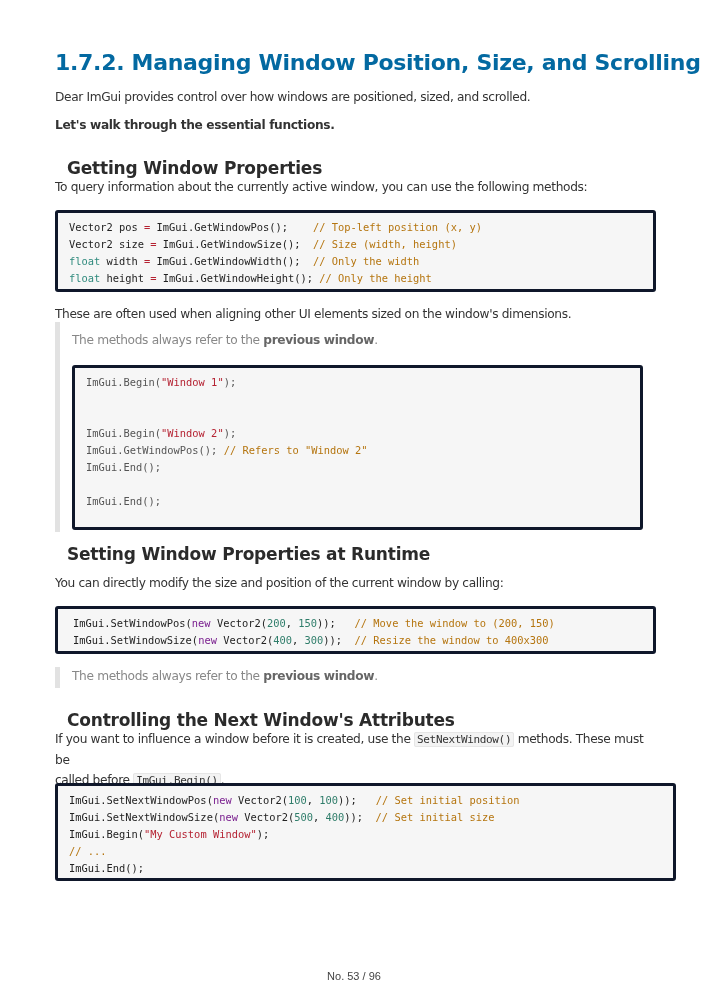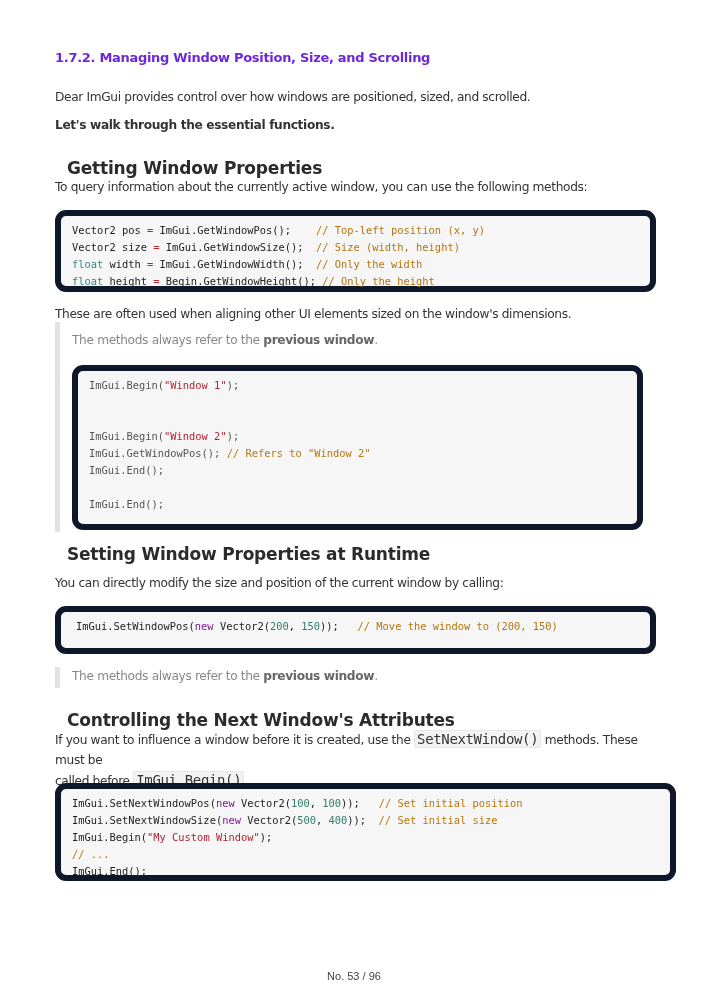--- a/index.html
+++ b/index.html
@@ -3,54 +3,54 @@
 <meta charset="utf-8">
 <style>
   html, body { margin: 0; padding: 0; background: #ffffff; }
   body {
     width: 708px; height: 1000px; position: relative; overflow: hidden;
     font-family: "DejaVu Sans", sans-serif; color: #333333;
   }
   .page { position: absolute; left: 55px; top: 0; width: 601px; }
   h1 {
     position: absolute; left: 0; top: 50px; margin: 0;
-    font-size: 13px; font-weight: bold; color: #6d28d9; letter-spacing: -0.3px;
+    font-size: 22px; font-weight: bold; color: #0369a1; letter-spacing: -0.3px;
     white-space: nowrap;
   }
   h2 {
     position: absolute; left: 0; margin: 12px;
     font-size: 17px; font-weight: bold; color: #2b2b2b; letter-spacing: -0.2px;
     white-space: nowrap;
   }
   p.txt {
     position: absolute; left: 0; margin: 0;
     font-size: 12.2px; line-height: 20px; color: #333333; letter-spacing: -0.35px;
   }
   .code {
-    position: absolute; background: #f6f6f6; border: 6px solid #0f172a; border-radius: 11px;
+    position: absolute; background: #f6f6f6; border: 3px solid #0f172a; border-radius: 3px;
     box-sizing: border-box;
     font-family: "DejaVu Sans Mono", monospace; font-size: 10.4px; line-height: 17px;
     color: #222;
   }
   .code .line { white-space: pre; height: 17px; }
   .kw { color: #2f8a7d; }
   .new { color: #7a1f8f; }
   .num { color: #2f7d6a; }
   .str { color: #b52232; }
   .cm { color: #b5750f; }
   .op { color: #b52232; }
   .punc { color: #555; }
   .bq-bar { position: absolute; left: 0; width: 5px; background: #e2e2e2; }
   .bq-text {
     position: absolute; left: 17px; margin: 0; font-size: 12.2px; color: #888888; letter-spacing: -0.35px;
     white-space: nowrap;
   }
   .bq-text b { color: #666; }
   .inline-code {
-    font-family: "DejaVu Sans Mono", monospace; font-size: 14px; background: #f3f3f3;
+    font-family: "DejaVu Sans Mono", monospace; font-size: 11px; background: #f3f3f3;
     border: 1px solid #e6e6e6; border-radius: 2px; padding: 0 2px; color: #333;
   }
   .footer {
     position: absolute; left: 0; width: 708px; top: 970px; text-align: center;
     font-family: "Liberation Sans", sans-serif; font-size: 11px; color: #444;
   }
 </style>
 </head>
 <body>
 
@@ -61,21 +61,21 @@
   <p class="txt" style="top:87px;">Dear ImGui provides control over how windows are positioned, sized, and scrolled.</p>
   <p class="txt" style="top:115px;font-weight:bold;">Let's walk through the essential functions.</p>
 
   <h2 style="top:146px;">Getting Window Properties</h2>
   <p class="txt" style="top:177px;">To query information about the currently active window, you can use the following methods:</p>
 
   <div class="code" style="left:0; top:210px; width:601px; height:82px; padding:6px 0 0 11px;">
     <div class="line"><span>Vector2</span><span> pos </span><span class="op">=</span><span> ImGui.GetWindowPos();</span><span>    </span><span class="cm">// Top-left position (x, y)</span></div>
     <div class="line"><span>Vector2</span><span> size </span><span class="op">=</span><span> ImGui.GetWindowSize();</span><span>  </span><span class="cm">// Size (width, height)</span></div>
     <div class="line"><span class="kw">float</span><span> width </span><span class="op">=</span><span> ImGui.GetWindowWidth();</span><span>  </span><span class="cm">// Only the width</span></div>
-    <div class="line"><span class="kw">float</span><span> height </span><span class="op">=</span><span> Begin.GetWindowHeight();</span><span> </span><span class="cm">// Only the height</span></div>
+    <div class="line"><span class="kw">float</span><span> height </span><span class="op">=</span><span> ImGui.GetWindowHeight();</span><span> </span><span class="cm">// Only the height</span></div>
   </div>
 
   <p class="txt" style="top:304px;">These are often used when aligning other UI elements sized on the window's dimensions.</p>
 
   <div class="bq-bar" style="top:322px; height:210px;"></div>
   <p class="bq-text" style="top:333px;"><span>The methods always refer to the </span><b>previous window</b><span>.</span></p>
 
   <div class="code" style="left:17px; top:365px; width:571px; height:165px; padding:6px 0 0 11px;">
     <div class="line"><span class="punc">ImGui.Begin(</span><span class="str">"Window 1"</span><span class="punc">);</span></div>
     <div class="line"></div>
@@ -85,20 +85,21 @@
     <div class="line"><span class="punc">ImGui.End();</span></div>
     <div class="line"></div>
     <div class="line"><span class="punc">ImGui.End();</span></div>
   </div>
 
   <h2 style="top:532px;">Setting Window Properties at Runtime</h2>
   <p class="txt" style="top:573px;">You can directly modify the size and position of the current window by calling:</p>
 
   <div class="code" style="left:0; top:606px; width:601px; height:48px; padding:6px 0 0 15px;">
     <div class="line"><span>ImGui.SetWindowPos(</span><span class="new">new</span><span> Vector2(</span><span class="num">200</span><span>, </span><span class="num">150</span><span>));</span><span>   </span><span class="cm">// Move the window to (200, 150)</span></div>
+    <div class="line"><span>ImGui.SetWindowSize(</span><span class="new">new</span><span> Vector2(</span><span class="num">400</span><span>, </span><span class="num">300</span><span>));</span><span>  </span><span class="cm">// Resize the window to 400x300</span></div>
   </div>
 
   <div class="bq-bar" style="top:667px; height:21px;"></div>
   <p class="bq-text" style="top:669px;"><span>The methods always refer to the </span><b>previous window</b><span>.</span></p>
 
   <h2 style="top:698px;">Controlling the Next Window's Attributes</h2>
   <p class="txt" style="top:729px; width:601px;"><span>If you want to influence a window before it is created, use the </span><code class="inline-code">SetNextWindow()</code><span> methods. These must be</span><br><span>called before </span><code class="inline-code">ImGui.Begin()</code><span>.</span></p>
 
   <div class="code" style="left:0; top:783px; width:621px; height:98px; padding:6px 0 0 11px;">
     <div class="line"><span>ImGui.SetNextWindowPos(</span><span class="new">new</span><span> Vector2(</span><span class="num">100</span><span>, </span><span class="num">100</span><span>));</span><span>   </span><span class="cm">// Set initial position</span></div>

